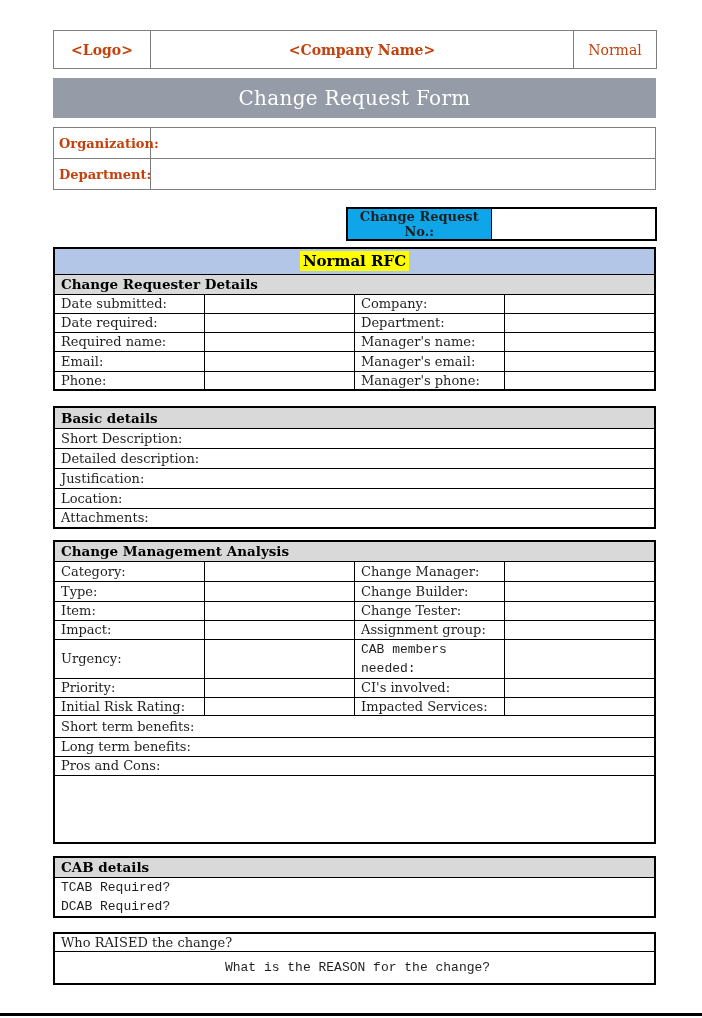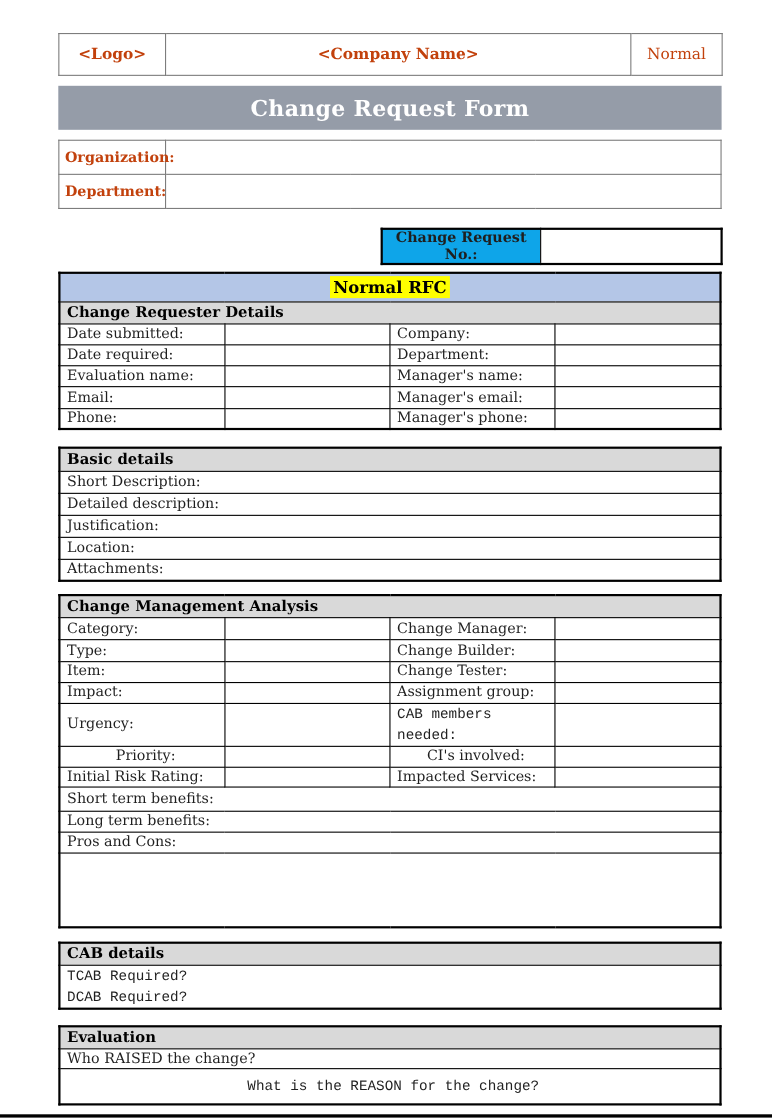--- a/index.html
+++ b/index.html
@@ -13,21 +13,21 @@
 
   
   table { border-collapse:collapse; table-layout:fixed; }
   .gray-tbl td { border:1px solid #7d7d7d; }
   .gray-tbl { color:#c2410c; }
   .hdr-cell { text-align:center; font-weight:bold; font-size:14px; }
   .hdr-normal { text-align:center; font-weight:normal; font-size:14px; }
 
   
   .banner {
-    background:#959CA8; color:#ffffff; font-weight:bold; font-size:20px;
+    background:#959CA8; color:#ffffff; font-weight:normal; font-size:20px;
     display:flex; align-items:center; justify-content:center; letter-spacing:.3px;
   }
 
   .org-label { font-weight:bold; font-size:13px; padding-left:5px; }
   .org-val { background:#fff; }
 
   
   .blk-tbl td { border:1.5px solid #000; font-size:13px; padding:0 0 0 6px; vertical-align:middle; }
   .blk-tbl { border:2px solid #000; }
   .sec-head td {
@@ -96,21 +96,21 @@
       <td style="width:143px;">Company:</td>
       <td style="width:166px;"></td>
     </tr>
     <tr style="height:19px;">
       <td>Date required:</td>
       <td></td>
       <td>Department:</td>
       <td></td>
     </tr>
     <tr style="height:19px;">
-      <td>Evaluation name:</td>
+      <td>Required name:</td>
       <td></td>
       <td>Manager's name:</td>
       <td></td>
     </tr>
     <tr style="height:20px;">
       <td>Email:</td>
       <td></td>
       <td>Manager's email:</td>
       <td></td>
     </tr>
@@ -174,21 +174,21 @@
       <td></td>
       <td>Assignment group:</td>
       <td></td>
     </tr>
     <tr style="height:37px;">
       <td class="bot-al">Urgency:</td>
       <td></td>
       <td class="top-al two-line">CAB members needed:</td>
       <td></td>
     </tr>
-    <tr style="height:19px;text-align:center;">
+    <tr style="height:19px;">
       <td>Priority:</td>
       <td></td>
       <td>CI's involved:</td>
       <td></td>
     </tr>
     <tr style="height:18px;">
       <td>Initial Risk Rating:</td>
       <td></td>
       <td>Impacted Services:</td>
       <td></td>
@@ -217,23 +217,20 @@
       <td class="top-al two-line">
         <div>TCAB Required?</div>
         <div>DCAB Required?</div>
       </td>
     </tr>
   </tbody>
     </table>
 
   <table class="blk-tbl abs" style="left:53px; top:932px; width:603px;">
     <tbody>
-        <tr class="sec-head" style="height:20px;">
-      <td>Evaluation</td>
-    </tr>
     <tr style="height:18px;">
       <td>Who RAISED the change?</td>
     </tr>
     <tr style="height:33px;text-align:center;">
       <td class="top-al">What is the REASON for the change?</td>
     </tr>
   </tbody>
     </table>
 
   <div class="bottom-line abs" style="left:0; top:1013px; width:702px; height:3px;"></div>

